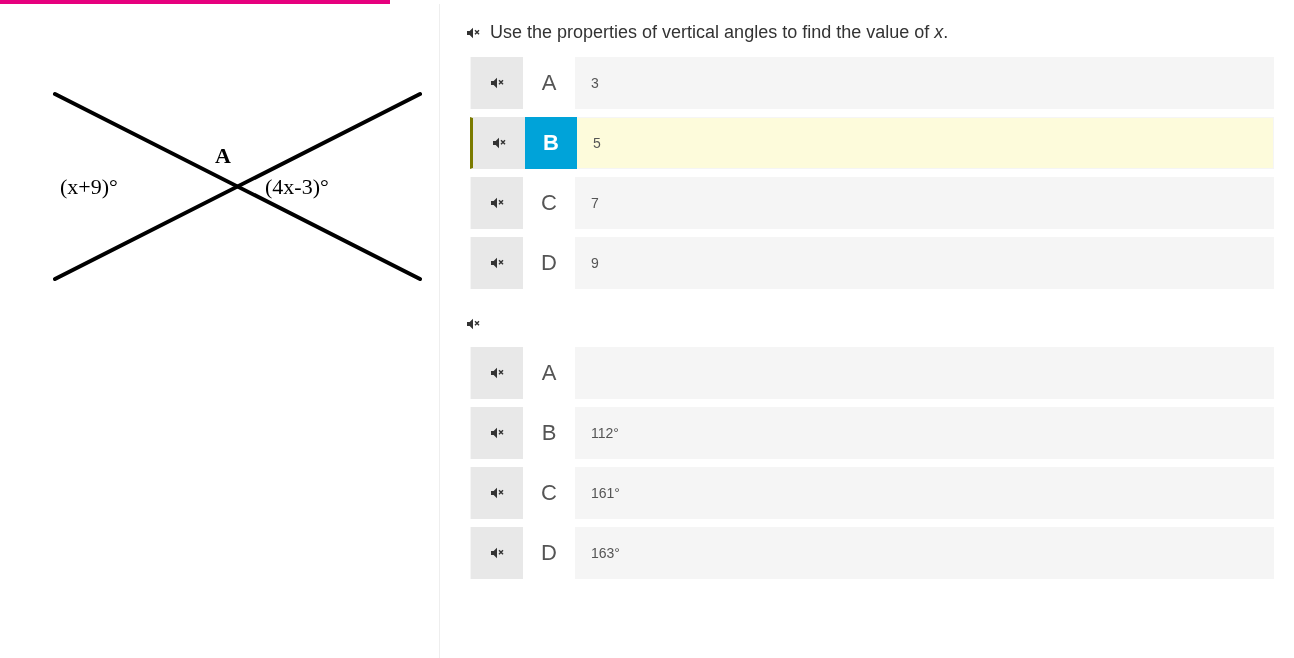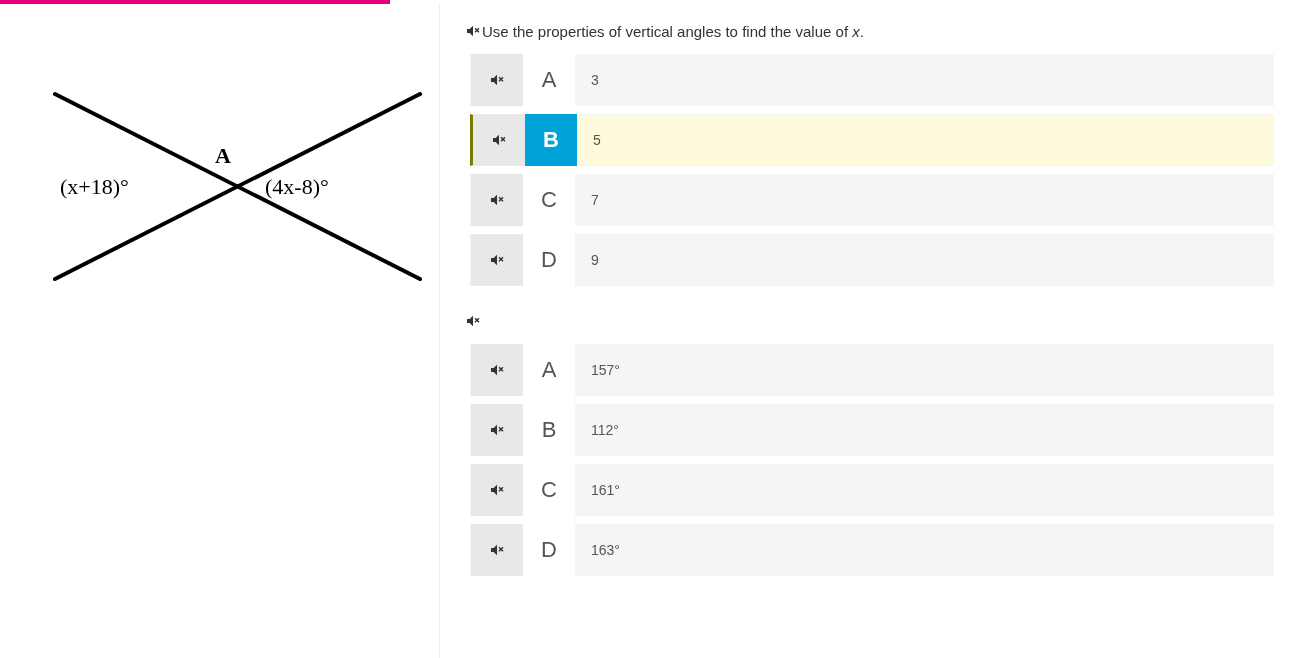--- a/index.html
+++ b/index.html
@@ -18,21 +18,21 @@
   padding: 30px 10px;
   border-right: 1px solid #eee;
   min-height: 654px;
 }
 .diagram { position: relative; width: 420px; height: 260px; }
 .diagram svg { position: absolute; top: 0; left: 0; }
 .diagram .lbl { position: absolute; font-family: 'Times New Roman', serif; font-size: 22px; color: #000; }
 .right-panel { flex: 1; padding: 18px 20px 0 20px; }
 .q-block { margin-bottom: 26px; }
 .q-line { display: flex; align-items: center; margin-bottom: 14px; padding-left: 4px; }
-.q-text { font-size: 15px; color: #333; }
+.q-text { font-size: 18px; color: #333; margin-left: 8px; }
 .q-text .var { font-style: italic; }
 .mute-icon { display:inline-flex; align-items:center; justify-content:center; width:18px; height:18px; color:#333; }
 .options { display: flex; flex-direction: column; gap: 8px; padding-left: 10px; }
 .option {
   display: flex; align-items: center;
   background: #f5f5f5;
   border: 1px solid #f5f5f5;
   height: 52px;
   cursor: pointer;
 }
@@ -70,22 +70,22 @@
 <div class="topbar"></div>
 
 <div class="page">
   <div class="left-panel">
     <div class="diagram">
       <svg viewBox="0 0 420 260" width="420" height="260">
         <line x1="45" y1="60" x2="410" y2="245" stroke="#000" stroke-width="4" stroke-linecap="round"></line>
         <line x1="45" y1="245" x2="410" y2="60" stroke="#000" stroke-width="4" stroke-linecap="round"></line>
       </svg>
       <div class="lbl" style="left:205px; top:109px; font-weight:bold;">A</div>
-      <div class="lbl" style="left:50px; top:140px;">(x+18)°</div>
-      <div class="lbl" style="left:255px; top:140px;">(4x-8)°</div>
+      <div class="lbl" style="left:50px; top:140px;">(x+9)°</div>
+      <div class="lbl" style="left:255px; top:140px;">(4x-3)°</div>
     </div>
   </div>
 
   <div class="right-panel" id="questions-root">
   <div class="q-block">
         <div class="q-line">
           <span class="mute-icon">
             <svg viewBox="0 0 24 24" width="16" height="16" fill="currentColor">
               <path d="M3 9v6h4l5 5V4L7 9H3z"></path>
               <line x1="15" y1="8" x2="21" y2="14" stroke="currentColor" stroke-width="2"></line>
@@ -164,21 +164,20 @@
             <div class="sound-cell">
               <span class="mute-icon">
                 <svg viewBox="0 0 24 24" width="16" height="16" fill="currentColor">
                   <path d="M3 9v6h4l5 5V4L7 9H3z"></path>
                   <line x1="15" y1="8" x2="21" y2="14" stroke="currentColor" stroke-width="2"></line>
                   <line x1="21" y1="8" x2="15" y2="14" stroke="currentColor" stroke-width="2"></line>
                 </svg>
               </span>
             </div>
             <div class="letter-cell">A</div>
-            <div class="answer-cell">157°</div>
           </div>
           <div class="option">
             <div class="sound-cell">
               <span class="mute-icon">
                 <svg viewBox="0 0 24 24" width="16" height="16" fill="currentColor">
                   <path d="M3 9v6h4l5 5V4L7 9H3z"></path>
                   <line x1="15" y1="8" x2="21" y2="14" stroke="currentColor" stroke-width="2"></line>
                   <line x1="21" y1="8" x2="15" y2="14" stroke="currentColor" stroke-width="2"></line>
                 </svg>
               </span>

